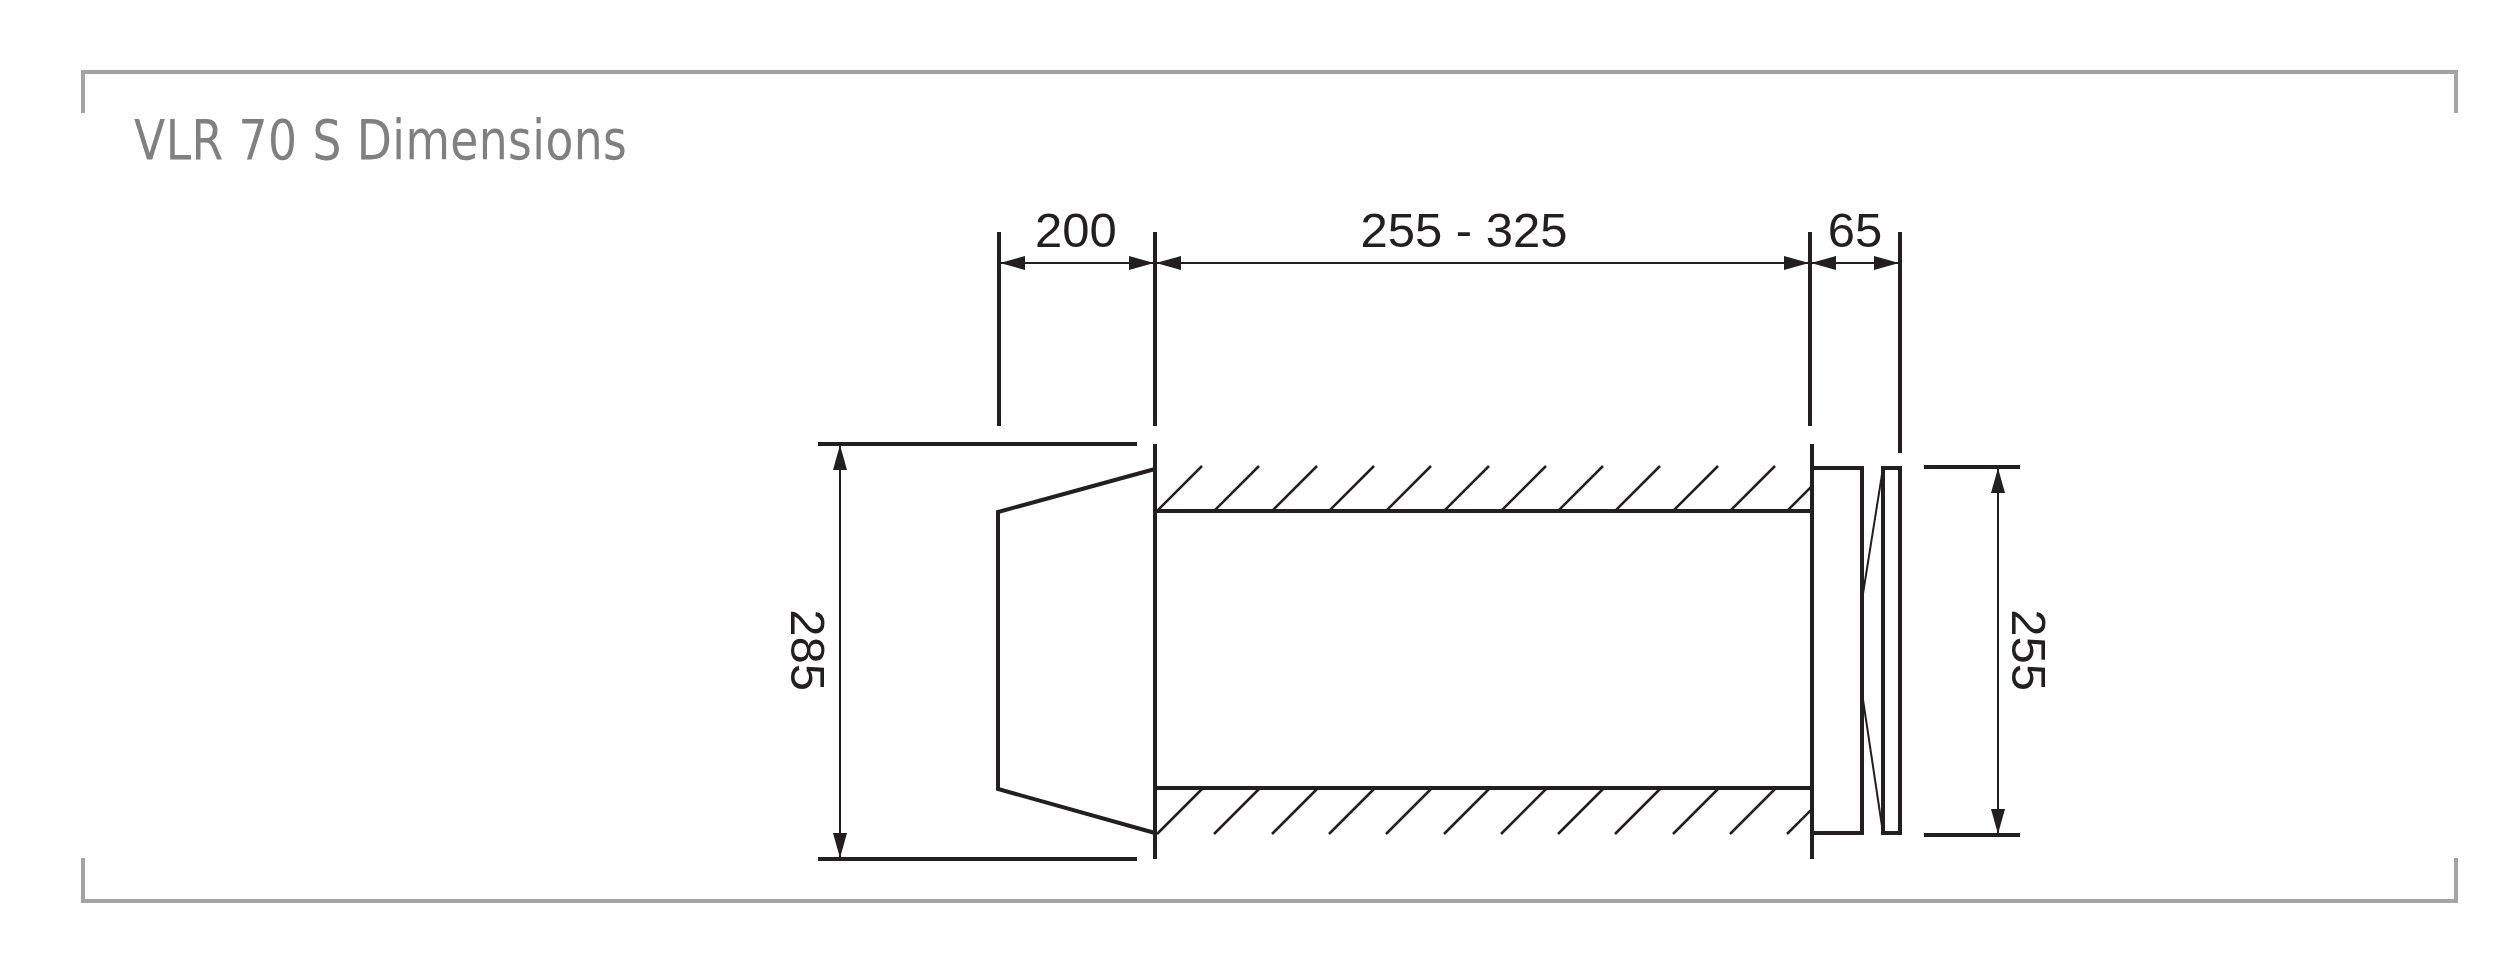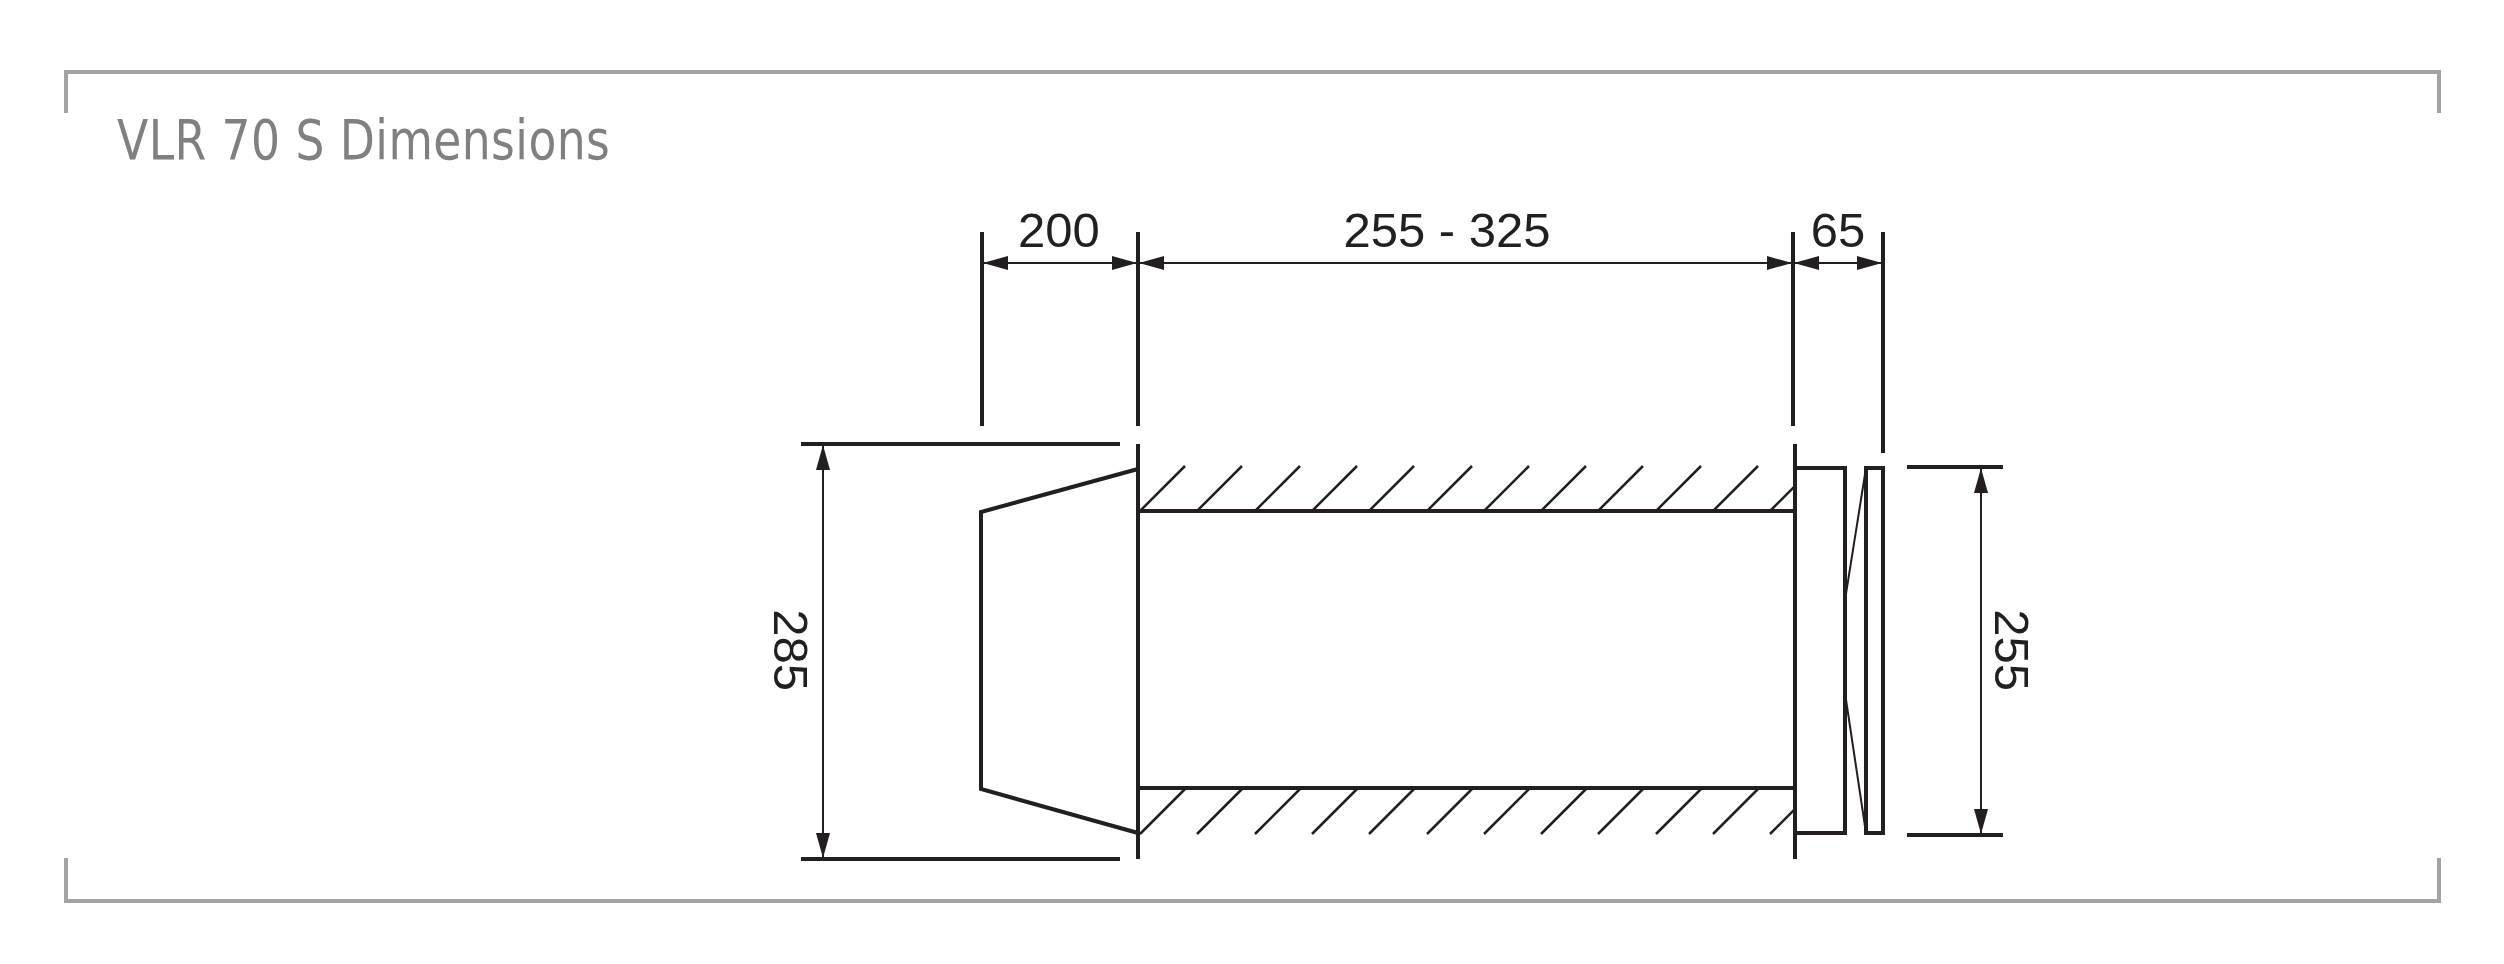--- a/index.html
+++ b/index.html
@@ -1,17 +1,17 @@
 <!DOCTYPE html>
 <html><head>
 <meta charset="utf-8">
 <style>
   html, body { margin:0; padding:0; background:#ffffff; }
   body { width:2504px; height:964px; position:relative; overflow:hidden; }
-  #stage { position:absolute; left:0; top:0; width:2190px; height:964px;text-align:center; }
+  #stage { position:absolute; left:17px; top:0; width:2190px; height:964px;text-align:center; }
   .frame { stroke:#a3a3a3; stroke-width:4; fill:none; }
   .title {
     position:absolute; left:117px; top:108px;
     font-family:"DejaVu Sans", sans-serif; font-size:55px; color:#808080;
     white-space:nowrap; transform-origin:left top; transform:scaleX(0.83);
     letter-spacing:0.5px;
   }
   .draw { stroke:#231f20; fill:none; stroke-linecap:butt; }
   .thick { stroke-width:4; }
   .thin { stroke-width:2; }

